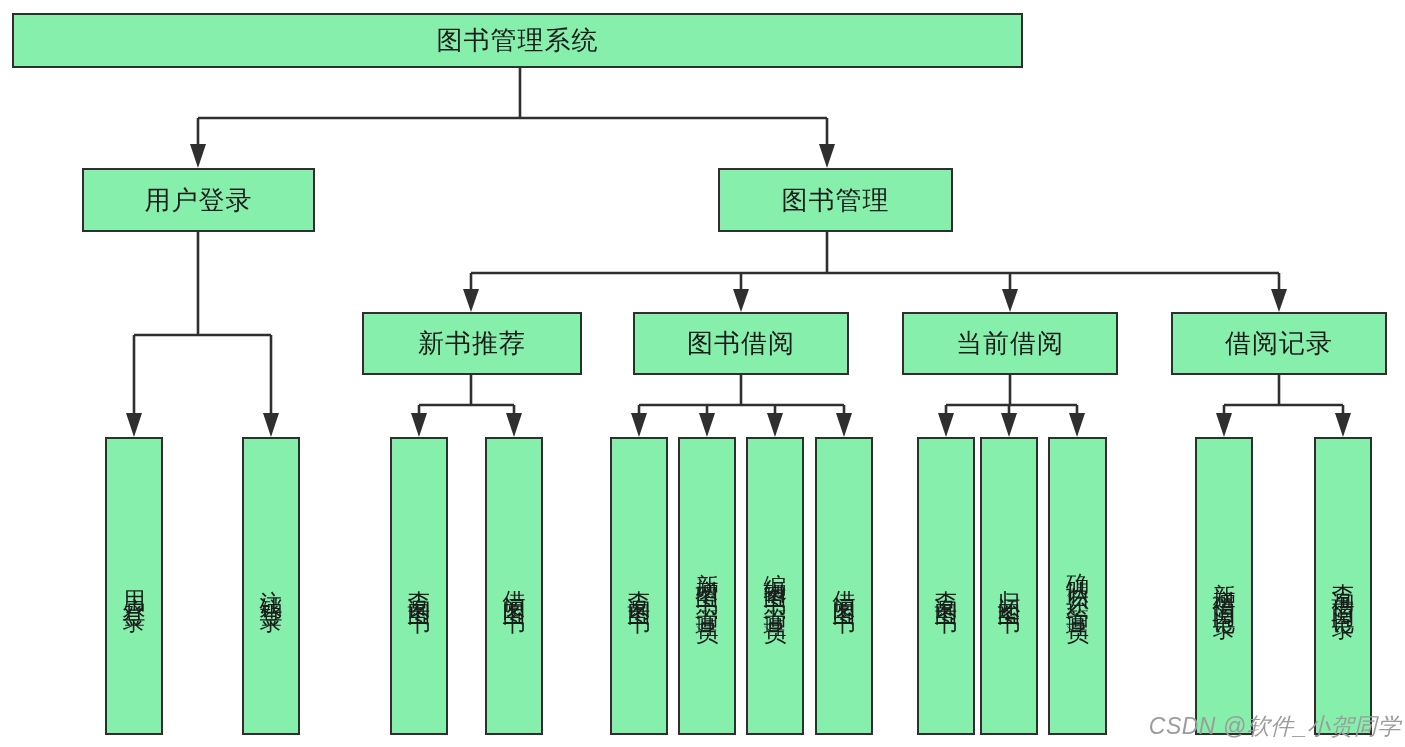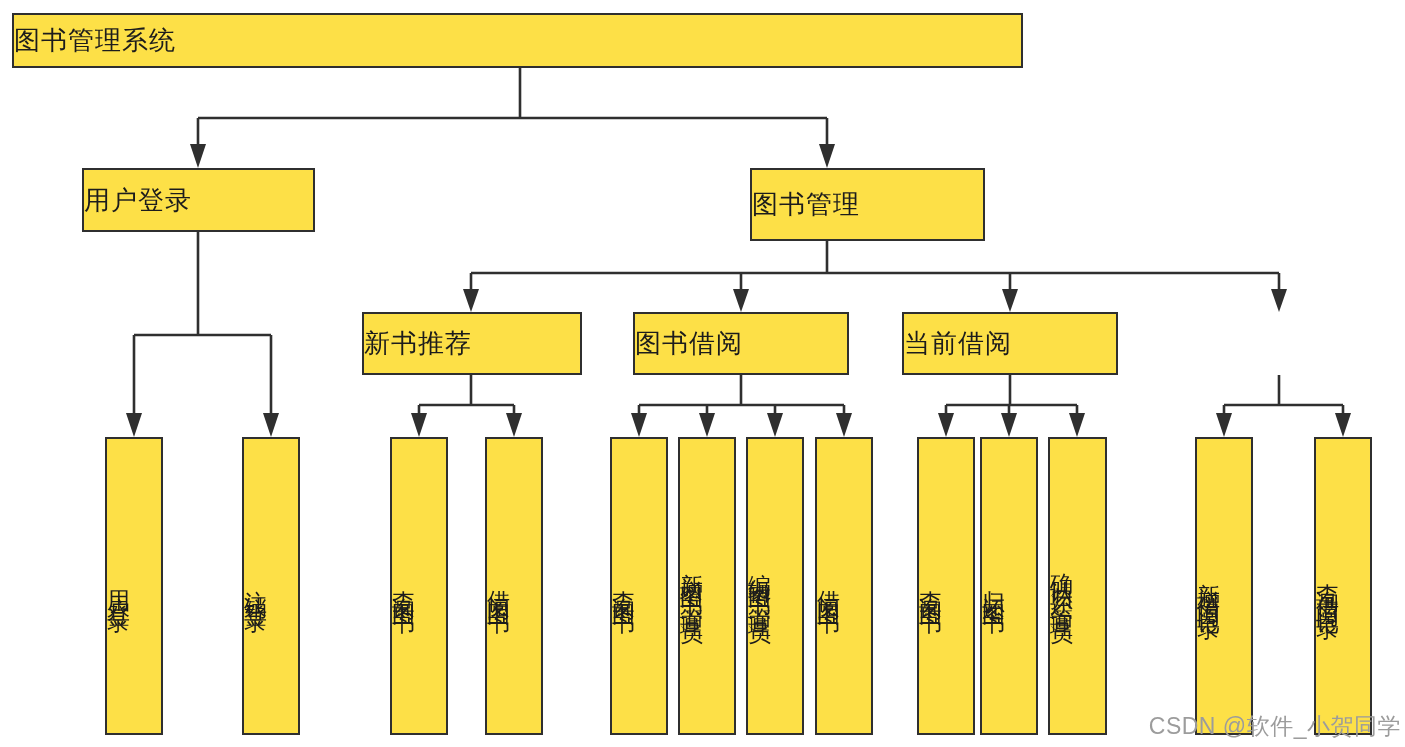--- a/index.html
+++ b/index.html
@@ -16,23 +16,23 @@
     font-family:"Liberation Sans","DejaVu Sans",sans-serif;
     color:var(--text);
     overflow:hidden;
   }
   svg.connectors{position:absolute;left:0;top:0;width:1405px;height:747px;}
   svg.connectors path{stroke:var(--line);stroke-width:2.6;fill:none;}
   svg.connectors polygon{fill:var(--line);stroke:none;}
   .node{
     position:absolute;
     border:2.6px solid var(--line);
-    background:#fde047;
+    background:#86efac;
     box-sizing:border-box;
-    display:flex;align-items:center;
+    display:flex;align-items:center;justify-content:center;
   }
   .hbox .lbl{
     font-size:26px;
     letter-spacing:1px;
     white-space:nowrap;
     color:var(--text);
   }
   .vbox .lbl{
     writing-mode:vertical-rl;
     font-size:23px;
@@ -40,20 +40,21 @@
     line-height:1;
     color:var(--text);
   }
   .watermark{
     position:absolute;
     top:711px;right:4px;
     font-size:23px;
     color:var(--watermark);
     white-space:nowrap;
     letter-spacing:0.5px;
+    font-style:italic;
   }
 </style>
 </head>
 <body>
 
 <div class="canvas">
 
   <svg class="connectors" viewBox="0 0 1405 747">
 
     <path d="M520 68 V118 M198 118 H827 M198 118 V146 M827 118 V146"></path>
@@ -90,32 +91,35 @@
     <polygon points="1343,437 1335,413 1351,413"></polygon>
   </svg>
 
   <div class="node hbox" style="left:12px;top:13px;width:1011px;height:55px">
     <span class="lbl">图书管理系统</span>
   </div>
 
   <div class="node hbox" style="left:82px;top:168px;width:233px;height:64px">
     <span class="lbl">用户登录</span>
   </div>
-  <div class="node hbox" style="left:750px;top:168px;width:235px;height:73px">
+  <div class="node hbox" style="left:718px;top:168px;width:235px;height:64px">
     <span class="lbl">图书管理</span>
   </div>
 
   <div class="node hbox" style="left:362px;top:312px;width:220px;height:63px">
     <span class="lbl">新书推荐</span>
   </div>
   <div class="node hbox" style="left:902px;top:312px;width:216px;height:63px">
     <span class="lbl">当前借阅</span>
   </div>
   <div class="node hbox" style="left:633px;top:312px;width:216px;height:63px">
     <span class="lbl">图书借阅</span>
+  </div>
+  <div class="node hbox" style="left:1171px;top:312px;width:216px;height:63px">
+    <span class="lbl">借阅记录</span>
   </div>
 
   <div class="node vbox" style="left:105px;top:437px;width:58px;height:298px">
     <span class="lbl">用户登录</span>
   </div>
   <div class="node vbox" style="left:242px;top:437px;width:58px;height:298px">
     <span class="lbl">注销登录</span>
   </div>
 
   <div class="node vbox" style="left:390px;top:437px;width:58px;height:298px">

